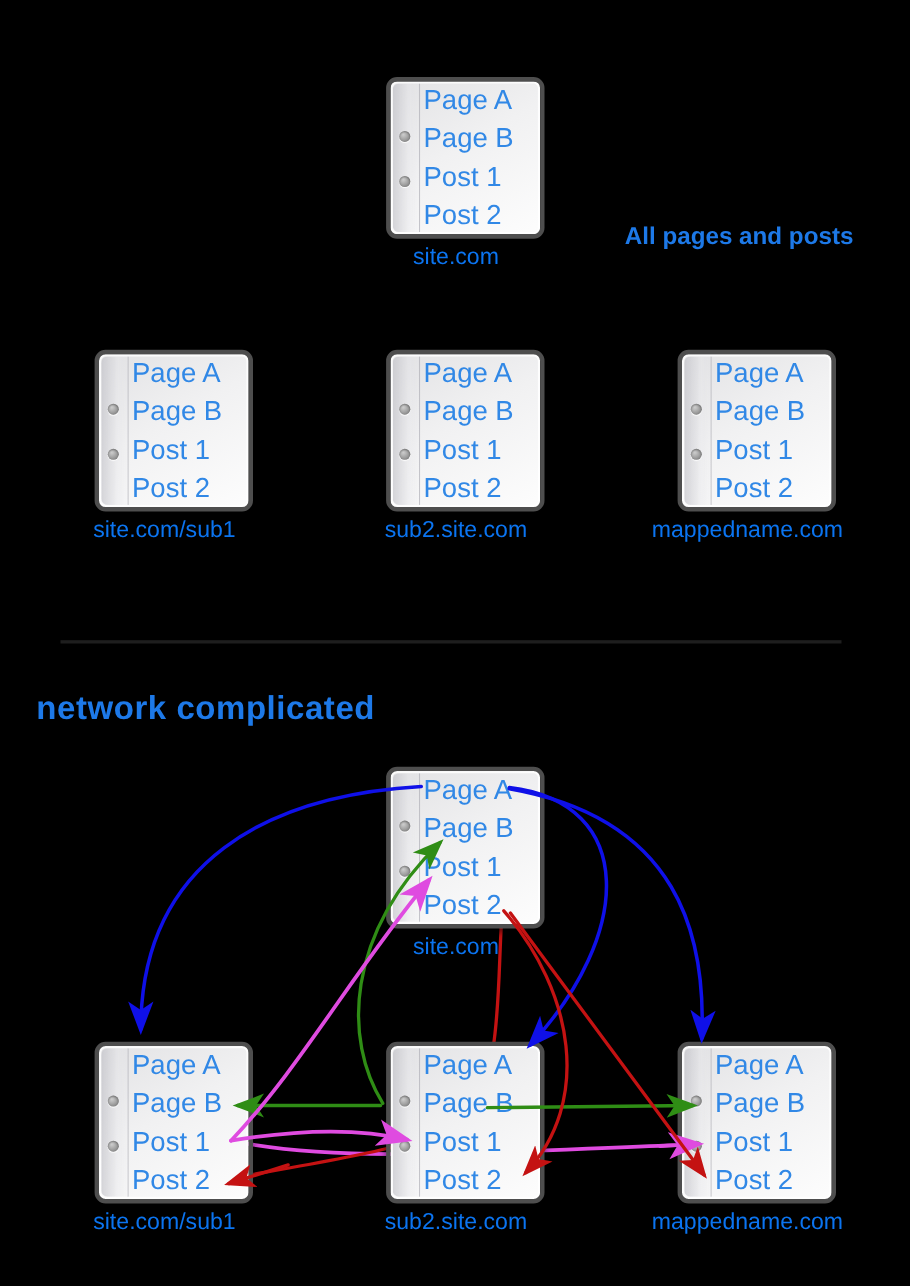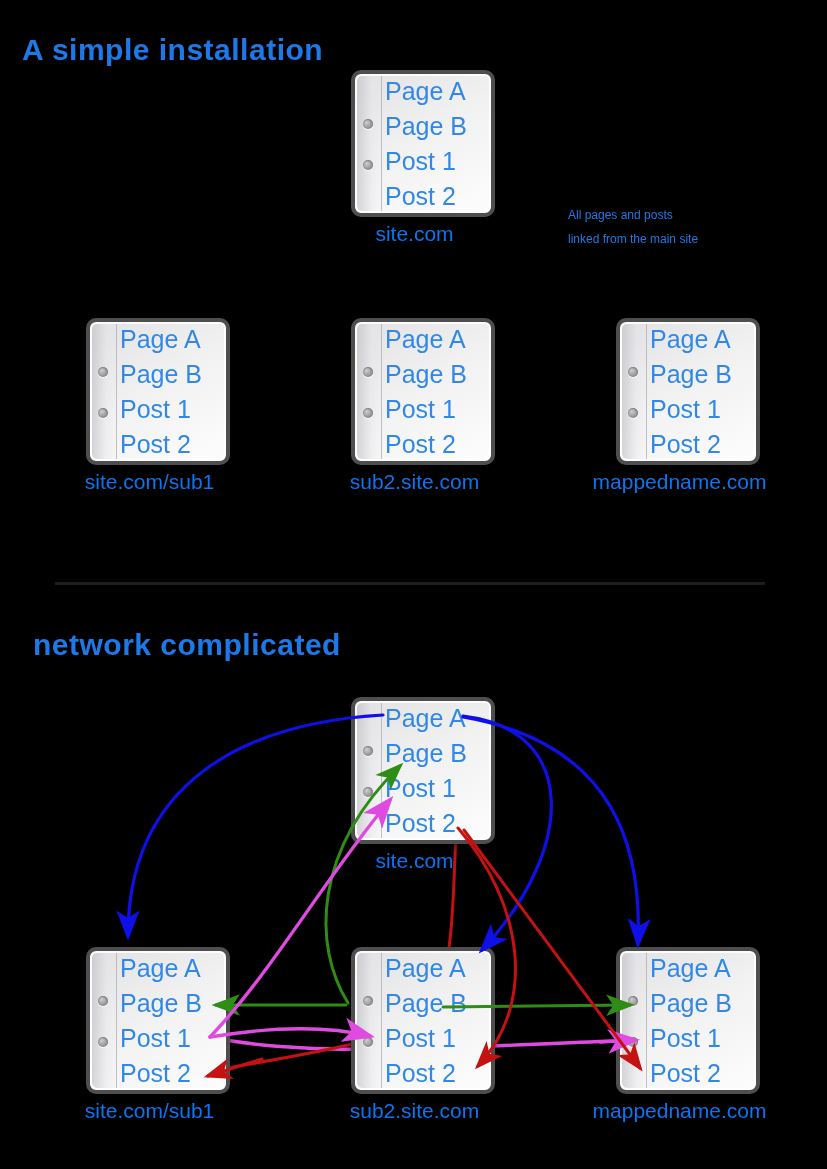--- a/index.html
+++ b/index.html
@@ -1,21 +1,21 @@
 <!DOCTYPE html>
 <html style="--bg: #000000; --title-blue: #1d79e8; --item-blue: #3188e6; --label-blue: #0b74f0; --divider: #1e1e1e;"><head>
 <meta charset="utf-8">
 <style>
   html,body{margin:0;padding:0;background:#000;}
   #canvas{position:relative;width:827px;height:1169px;overflow:hidden;
           background:var(--bg,#000);font-family:"Liberation Sans",sans-serif;}
   .title{position:absolute;font-weight:bold;font-size:30px;letter-spacing:.5px;
          color:var(--title-blue);z-index:4;}
   .title .tline{line-height:38px;}
-  .note{position:absolute;font-weight:normal;font-size:12px;line-height:24px;
+  .note{position:absolute;font-weight:bold;font-size:22px;line-height:24px;
         color:var(--title-blue);z-index:4;}
   .divider{position:absolute;height:3px;background:var(--divider);z-index:4;}
 
   .site{position:absolute;width:127px;height:147px;z-index:2;}
   .doc{position:absolute;left:0;top:0;width:144px;height:147px;box-sizing:border-box;
        border:4px solid #4e4e4e;border-radius:10px;
        background:linear-gradient(150deg,#e2e2e4 0%,#f1f1f2 45%,#fdfdfd 100%);
        box-shadow:0 3px 7px rgba(0,0,0,.55), inset 0 0 0 2px rgba(255,255,255,.85);}
   .margin-strip{position:absolute;left:2px;top:2px;bottom:2px;width:24px;
        background:linear-gradient(to right, rgba(185,185,192,.55), rgba(228,228,232,.35) 60%, rgba(255,255,255,0));
@@ -35,25 +35,23 @@
 </head>
 <body>
 
 <div id="canvas">
 
   <svg class="layer under" width="827" height="1169" viewBox="0 0 827 1169">
       <path d="M 210,1037 C 310,1058 450,1047 614,1041" fill="none" stroke="#df4be0" stroke-width="3.4" stroke-linecap="round"></path>
       <path d="M 456,836 C 452,900 456,980 424,1012 C 396,1040 330,1050 222,1069" fill="none" stroke="#c41212" stroke-width="3" stroke-linecap="round"></path>
     </svg>
 
-  <div class="title" style="left:22px;top:33px">A simple installation</div>
 
   <div class="note" style="left:568px;top:203px">
     <div>All pages and posts</div>
-    <div>linked from the main site</div>
   </div>
 
   <div class="site" style="left:351px;top:70px">
     <div class="doc">
       <div class="margin-strip"></div>
       <div class="hole hole-1"></div>
       <div class="hole hole-2"></div>
       <div class="items">
         <div>Page A</div>
         <div>Page B</div>

